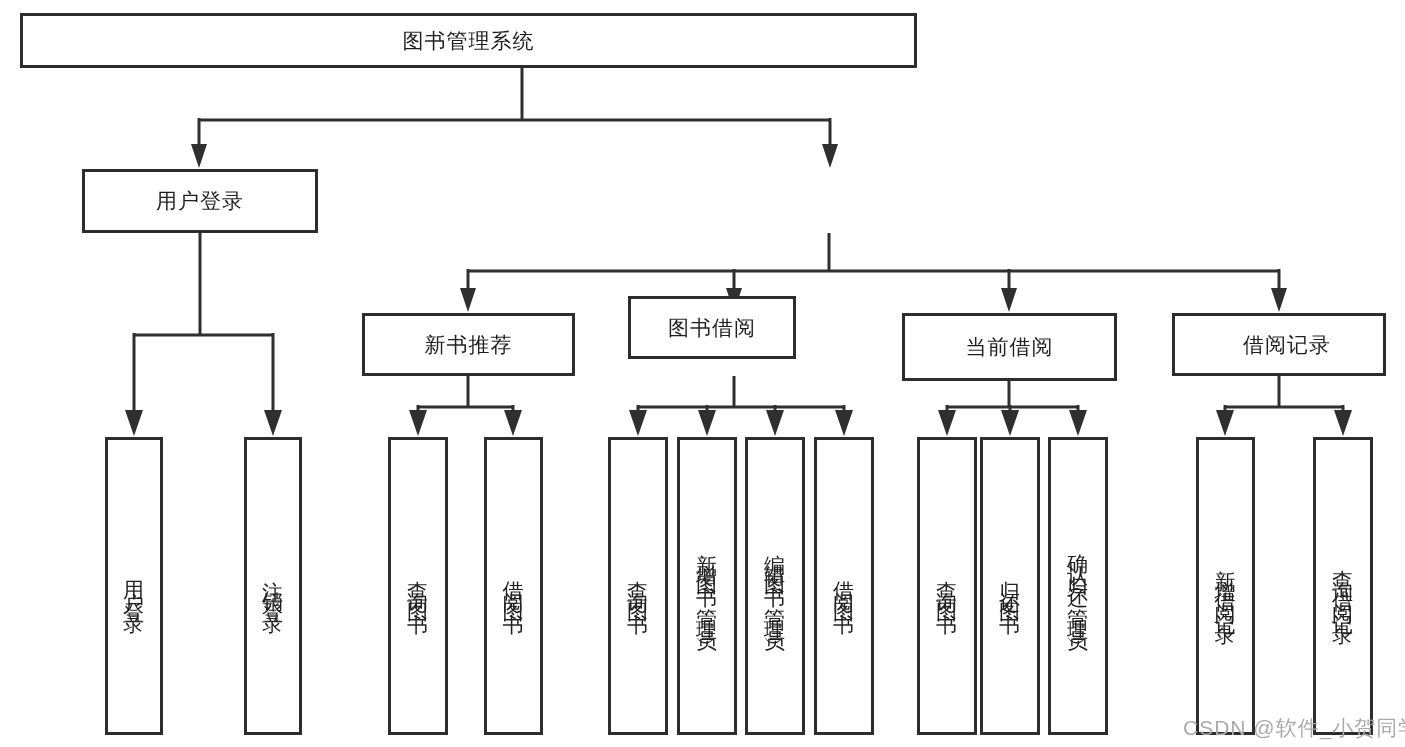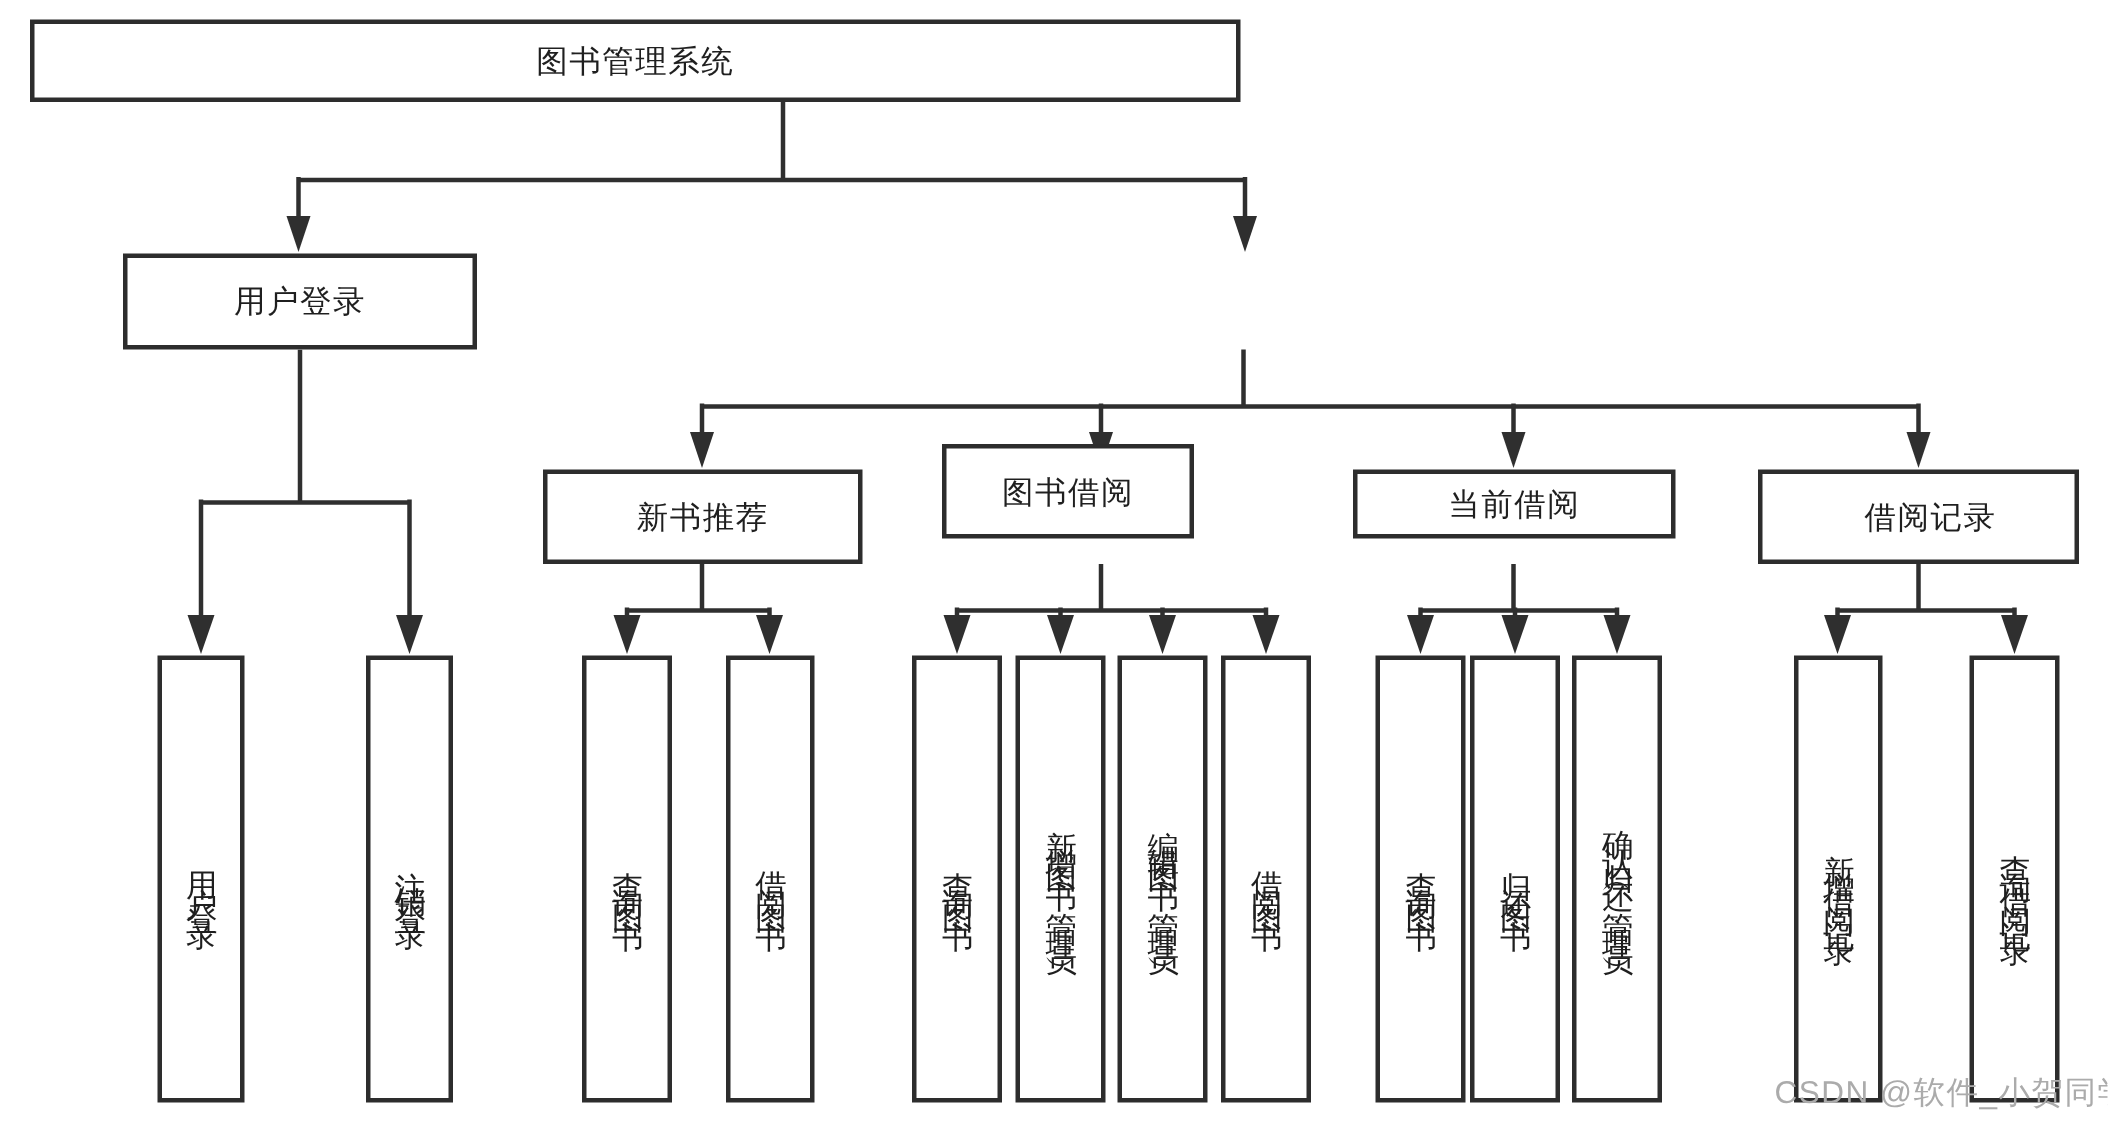--- a/index.html
+++ b/index.html
@@ -125,35 +125,35 @@
 
       <path d="M947 436 L938 410 L956 410 Z"></path>
       <path d="M1010 436 L1001 410 L1019 410 Z"></path>
       <path d="M1078 436 L1069 410 L1087 410 Z"></path>
 
       <path d="M1225 436 L1216 410 L1234 410 Z"></path>
       <path d="M1343 436 L1334 410 L1352 410 Z"></path>
     </g>
   </svg>
 
-  <div class="node" style="left:20px; top:13px; width:807px; height:55px;">
+  <div class="node" style="left:20px; top:13px; width:897px; height:55px;">
     <span class="lbl">图书管理系统</span>
   </div>
 
   <div class="node" style="left:82px; top:169px; width:236px; height:64px;">
     <span class="lbl">用户登录</span>
   </div>
 
   <div class="node" style="left:362px; top:313px; width:213px; height:63px;align-items:center;">
     <span class="lbl">新书推荐</span>
   </div>
   <div class="node" style="left:628px; top:296px; width:168px; height:63px;">
     <span class="lbl">图书借阅</span>
   </div>
-  <div class="node" style="left:902px; top:313px; width:215px; height:46px;">
+  <div class="node" style="left:902px; top:313px; width:215px; height:68px;">
     <span class="lbl">当前借阅</span>
   </div>
   <div class="node" style="left:1172px; top:313px; width:214px; height:63px;padding-left:16px;">
     <span class="lbl">借阅记录</span>
   </div>
 
   <div class="node v-node" style="left:105px; top:437px; width:58px; height:298px;">
     <span class="lbl">用户登录</span>
   </div>
   <div class="node v-node" style="left:244px; top:437px; width:58px; height:298px;">

